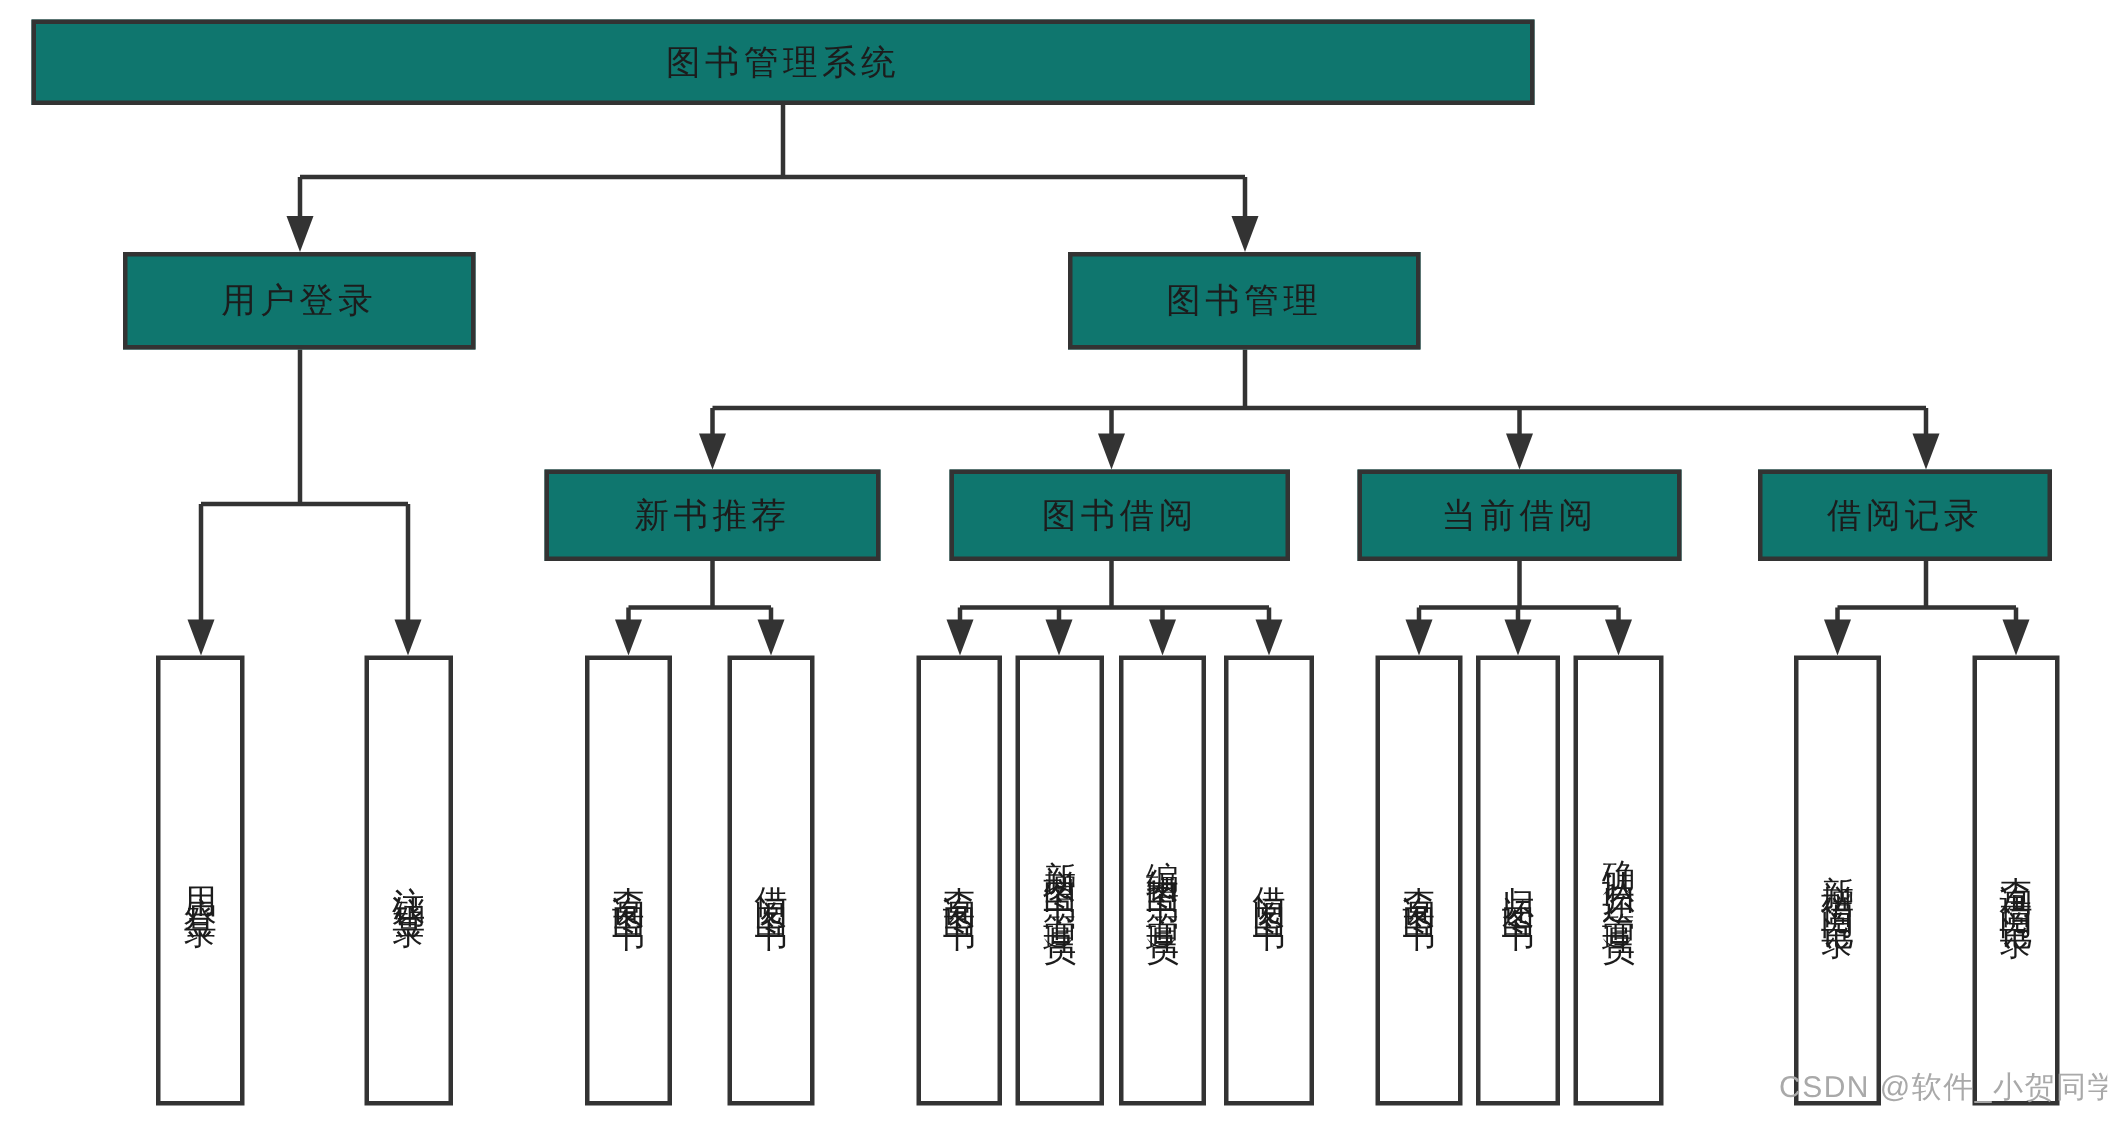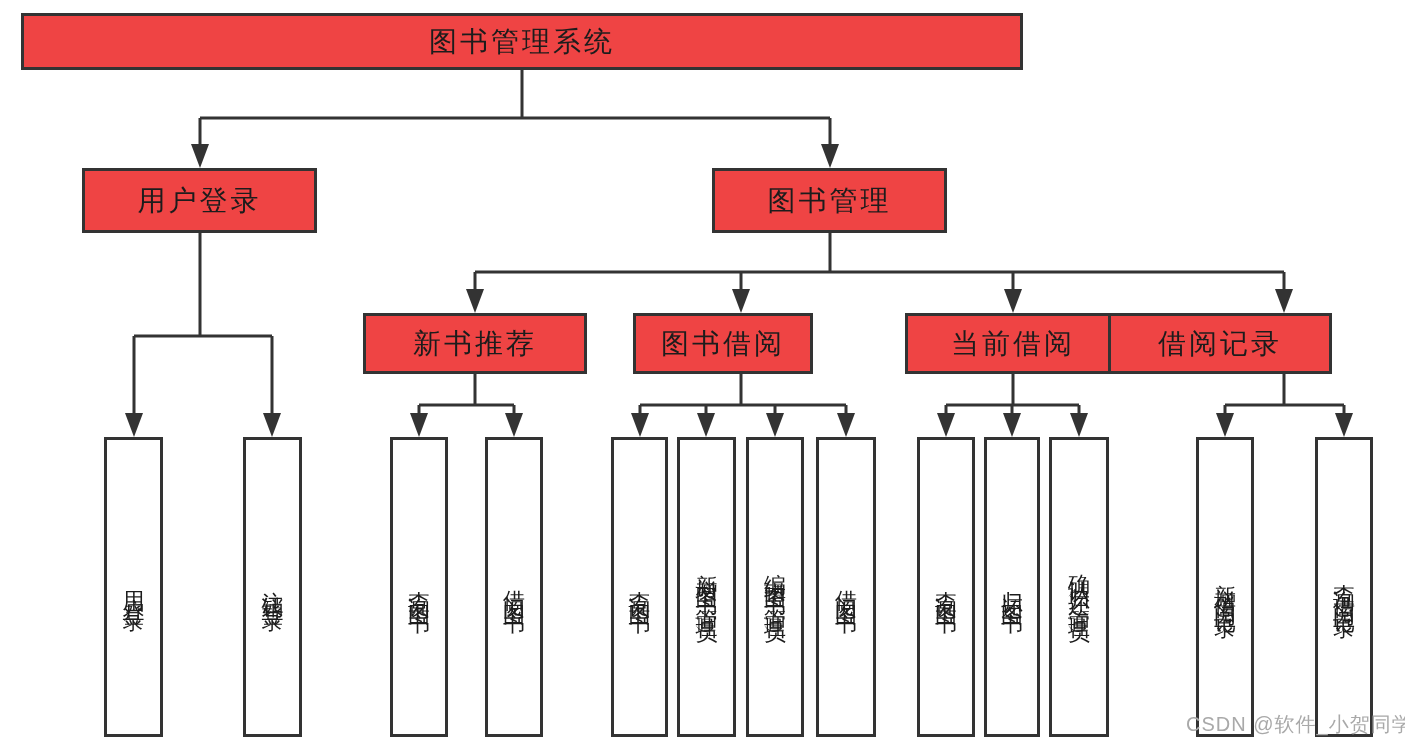--- a/index.html
+++ b/index.html
@@ -8,23 +8,23 @@
     width:1405px;height:747px;
     background:#ffffff;
     font-family:"Liberation Sans","DejaVu Sans",sans-serif;
     overflow:hidden;
   }
   .connectors{position:absolute;left:0;top:0;}
   .hbox{
     position:absolute;
     box-sizing:border-box;
     border:3px solid #333333;
-    background:#ef4444;
+    background:#0f766e;
     display:flex;align-items:center;justify-content:center;
-    font-size:28px;letter-spacing:3px;color:#1c1c1c;
+    font-size:23px;letter-spacing:3px;color:#1c1c1c;
     white-space:nowrap;
   }
   .vbox{
     position:absolute;
     box-sizing:border-box;
     border:3px solid #333333;
     background:#ffffff;
     display:flex;align-items:center;justify-content:center;
     top:437px;height:300px;
     font-size:22px;color:#1c1c1c;
@@ -116,27 +116,27 @@
   <div class="hbox" style="left:82px;top:168px;width:235px;height:65px">
     <span>用户登录</span>
   </div>
   <div class="hbox" style="left:363px;top:313px;width:224px;height:61px">
     <span>新书推荐</span>
   </div>
 
   <div class="hbox" style="left:712px;top:168px;width:235px;height:65px">
     <span>图书管理</span>
   </div>
-  <div class="hbox" style="left:633px;top:313px;width:180px;height:61px">
+  <div class="hbox" style="left:633px;top:313px;width:227px;height:61px">
     <span>图书借阅</span>
   </div>
   <div class="hbox" style="left:905px;top:313px;width:216px;height:61px">
     <span>当前借阅</span>
   </div>
-  <div class="hbox" style="left:1108px;top:313px;width:224px;height:61px">
+  <div class="hbox" style="left:1172px;top:313px;width:196px;height:61px">
     <span>借阅记录</span>
   </div>
 
   <div class="vbox" style="left:104px;width:59px">
     <span>用户登录</span>
   </div>
   <div class="vbox" style="left:243px;width:59px">
     <span>注销登录</span>
   </div>
 

